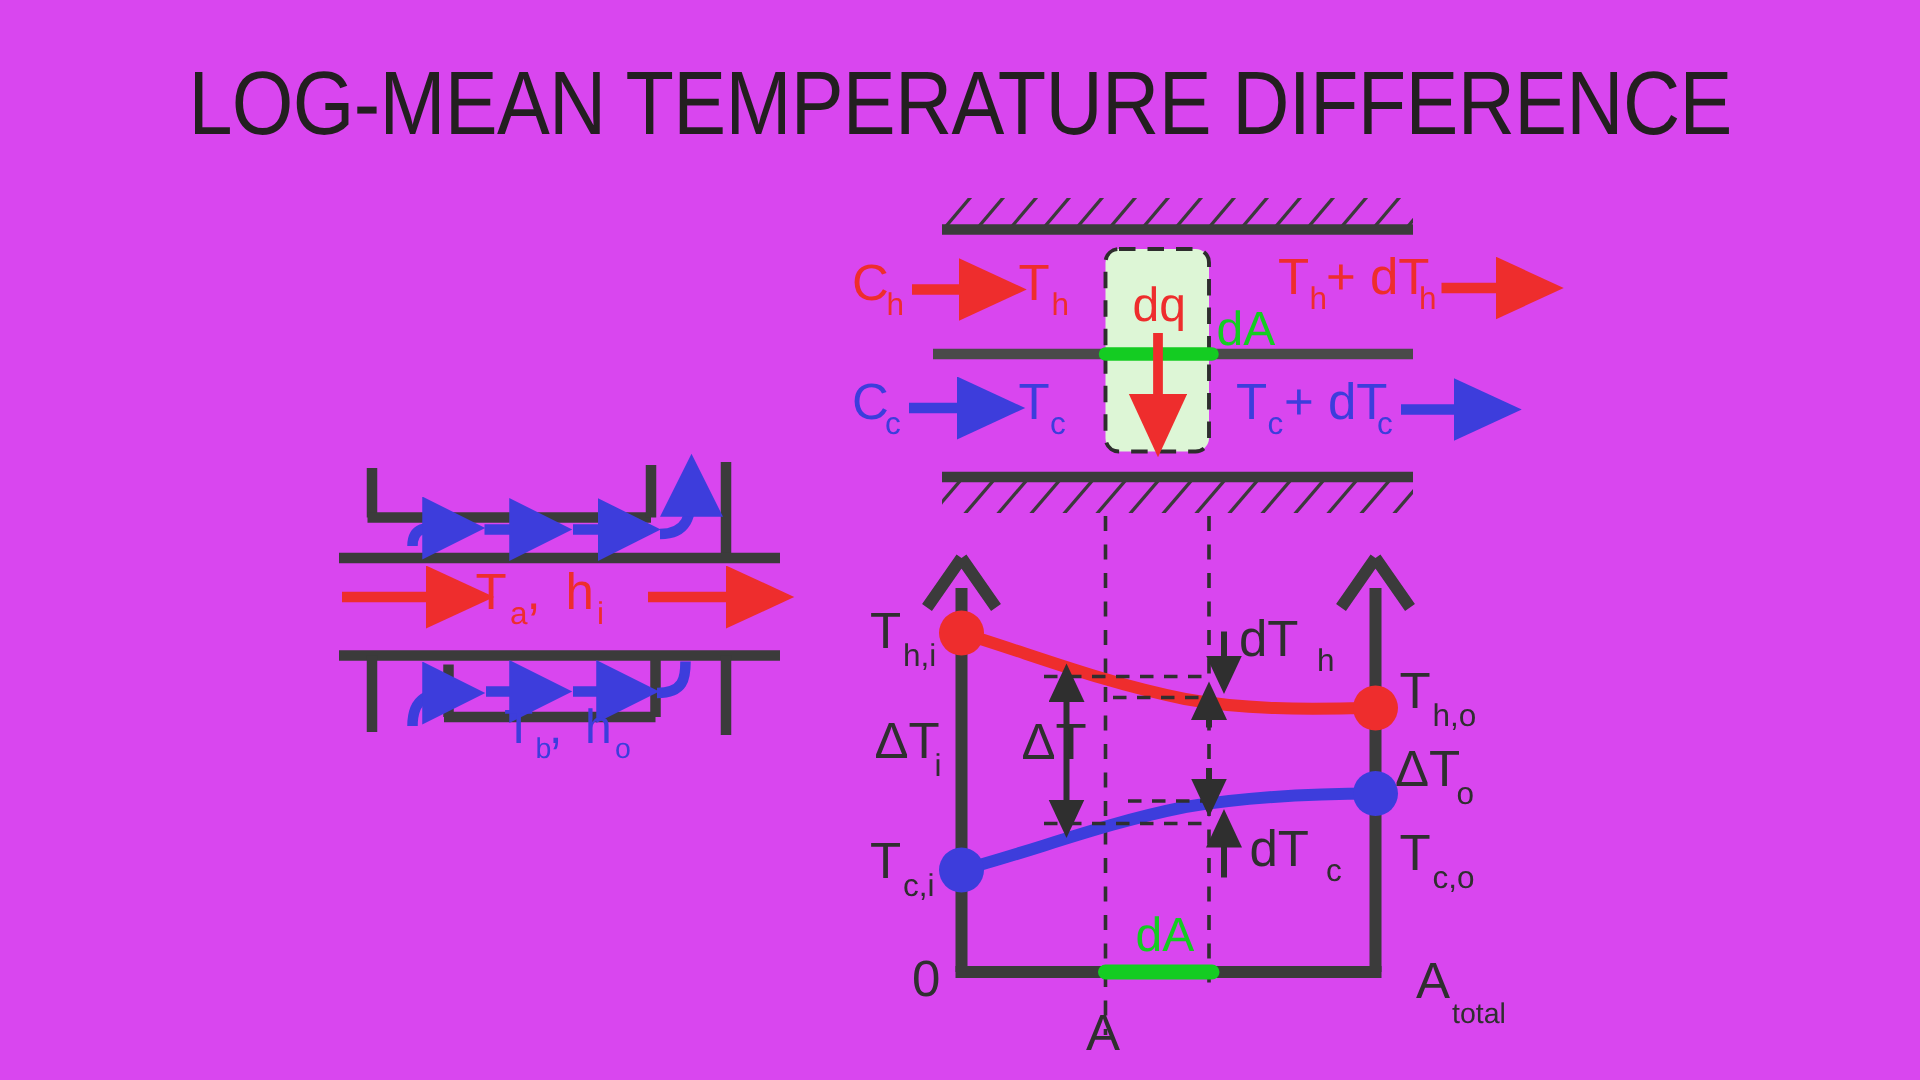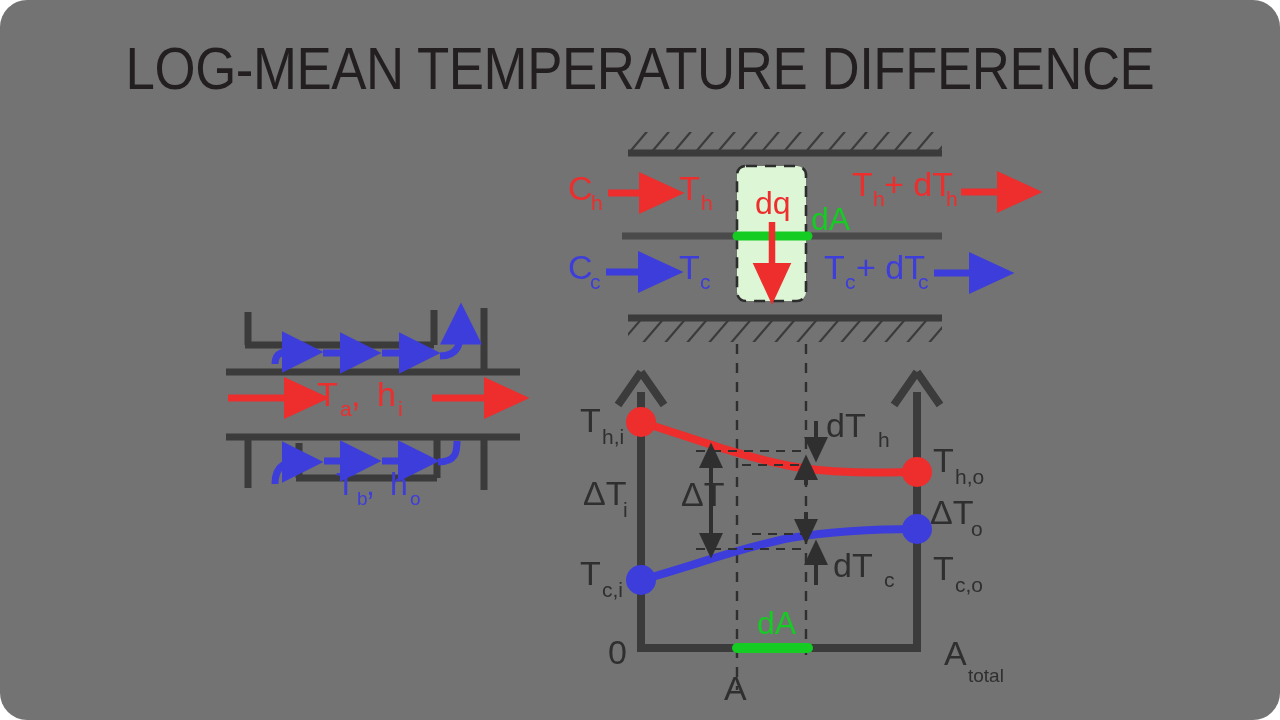--- a/index.html
+++ b/index.html
@@ -2,21 +2,21 @@
 <html><head>
 <meta charset="utf-8">
 <style>
   html, body {
     margin: 0; padding: 0;
     width: 1280px; height: 720px;
     background: #ffffff;
     overflow: hidden;
     font-family: "Liberation Sans", sans-serif;
   }
-  #root { position: relative; width: 1280px; height: 720px; background:#737373;border-radius:27px; }
+  #root { position: relative; width: 1280px; height: 720px; background:#d946ef; }
 
   #title {
     position: absolute;
     left: 0; top: 34px;
     width: 1280px;
     text-align: center;
     font-family: "Liberation Sans", sans-serif;
     font-size: 60px;
     font-weight: 400;
     letter-spacing: -0.5px;

